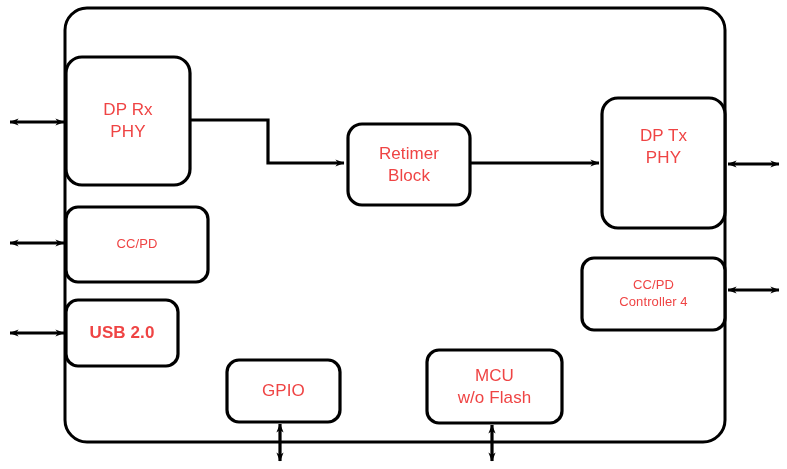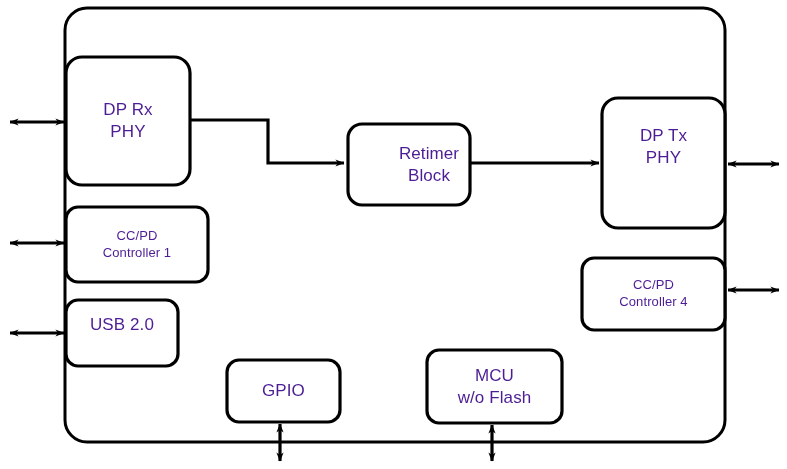--- a/index.html
+++ b/index.html
@@ -22,21 +22,21 @@
     width: 787px;
     height: 469px;
   }
   .blk-label {
     position: absolute;
     display: flex;
     flex-direction: column;
     align-items: center;
     justify-content: center;
     text-align: left;
-    color: #4c1d95;
+    color: #ef4444;
     font-size: 17px;
     line-height: 1.28;
     letter-spacing: 0.1px;
     pointer-events: none;
     white-space: pre;
   }
   .blk-label span { display: block; }
   .sm { font-size: 13px; }
 </style>
 </head>
@@ -87,37 +87,36 @@
     <line x1="492" y1="425" x2="492" y2="461" stroke="#000000" stroke-width="3.2" marker-start="url(#arrowStart)" marker-end="url(#arrowEnd)"></line>
   </svg>
 
   <div class="blk-label" style="left:66px; top:57px; width:124px; height:128px;">
     <span>DP Rx</span>
     <span>PHY</span>
   </div>
 
   <div class="blk-label sm" style="left:66px; top:207px; width:142px; height:75px;">
     <span>CC/PD</span>
-    <span>Controller 1</span>
   </div>
 
-  <div class="blk-label" style="left:66px; top:292px; width:112px; height:66px;">
+  <div class="blk-label" style="left:66px; top:300px; width:112px; height:66px;font-weight:bold;">
     <span>USB 2.0</span>
   </div>
 
   <div class="blk-label" style="left:227px; top:360px; width:113px; height:62px;">
     <span>GPIO</span>
   </div>
 
   <div class="blk-label" style="left:427px; top:350px; width:135px; height:73px;">
     <span>MCU</span>
     <span>w/o Flash</span>
   </div>
 
-  <div class="blk-label" style="left:368px; top:124px; width:122px; height:81px;">
+  <div class="blk-label" style="left:348px; top:124px; width:122px; height:81px;">
     <span>Retimer</span>
     <span>Block</span>
   </div>
 
   <div class="blk-label" style="left:602px; top:98px; width:123px; height:98px;">
     <span>DP Tx</span>
     <span>PHY</span>
   </div>
 
   <div class="blk-label sm" style="left:582px; top:258px; width:143px; height:72px;">

